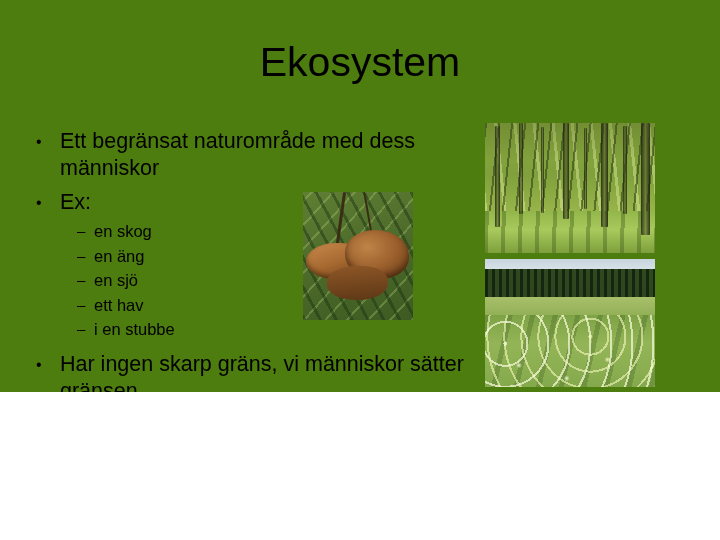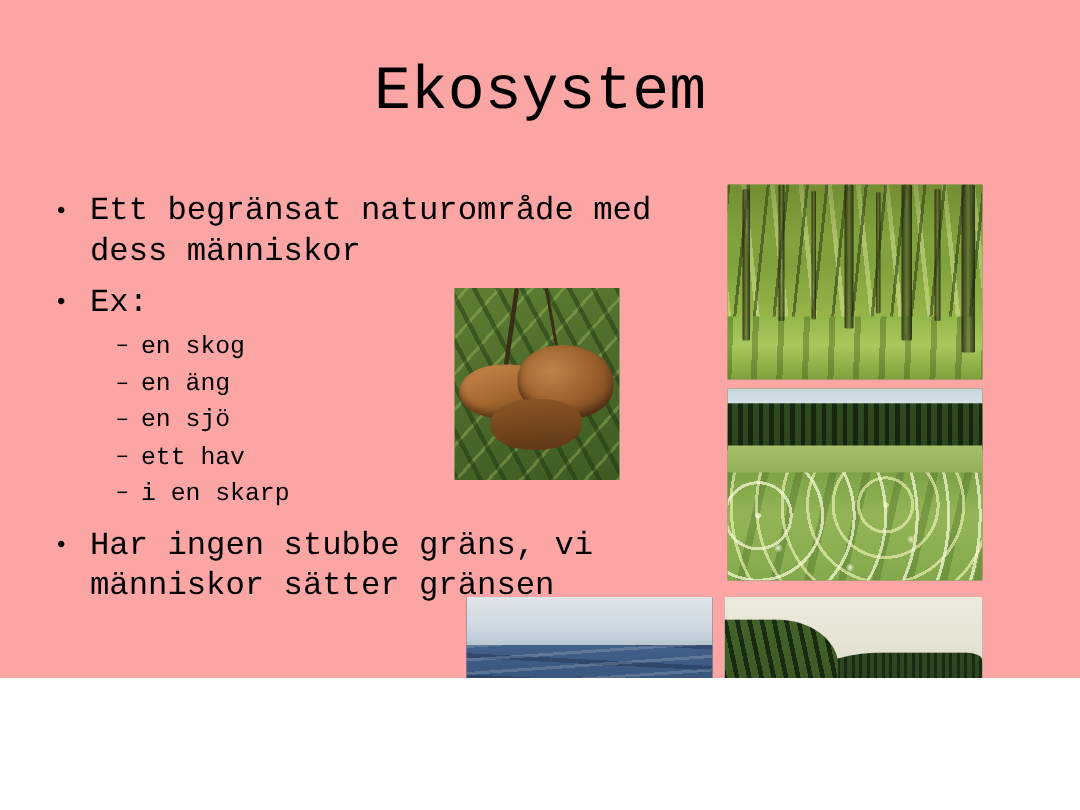--- a/index.html
+++ b/index.html
@@ -6,24 +6,23 @@
     margin: 0;
     padding: 0;
     background: #ffffff;
   }
   body {
     font-family: "Liberation Sans", sans-serif;
   }
   #slide {
     position: relative;
     width: 720px;
-    height: 452px;
-    background: #fca5a5;
+    height: 392px;
+    background: #4d7c0f;
     overflow: hidden;
-    font-family: Liberation Mono, monospace;
   }
 
   
   #slide-title {
     position: absolute;
     left: 0;
     top: 38px;
     width: 720px;
     text-align: center;
     font-size: 41px;
@@ -260,28 +259,28 @@
     <div class="sub-row">
       <span class="mark">–</span>
       <span class="txt">en sjö</span>
     </div>
     <div class="sub-row">
       <span class="mark">–</span>
       <span class="txt">ett hav</span>
     </div>
     <div class="sub-row">
       <span class="mark">–</span>
-      <span class="txt">i en skarp</span>
+      <span class="txt">i en stubbe</span>
     </div>
 
     <div class="gap-before-b3"></div>
 
     <div class="bullet-row">
       <span class="mark">•</span>
-      <span class="txt">Har ingen stubbe gräns, vi människor sätter gränsen</span>
+      <span class="txt">Har ingen skarp gräns, vi människor sätter gränsen</span>
     </div>
 
   </div>
 
   <div class="photo" id="photo-forest">
     <div class="layer canopy"></div>
     <div class="layer ground"></div>
     <div class="trunk" style="left:6%;  top:2%;  width:5px;  height:78%;"></div>
     <div class="trunk" style="left:20%; top:0%;  width:4px;  height:70%;"></div>
     <div class="trunk" style="left:33%; top:3%;  width:3px;  height:66%;"></div>

